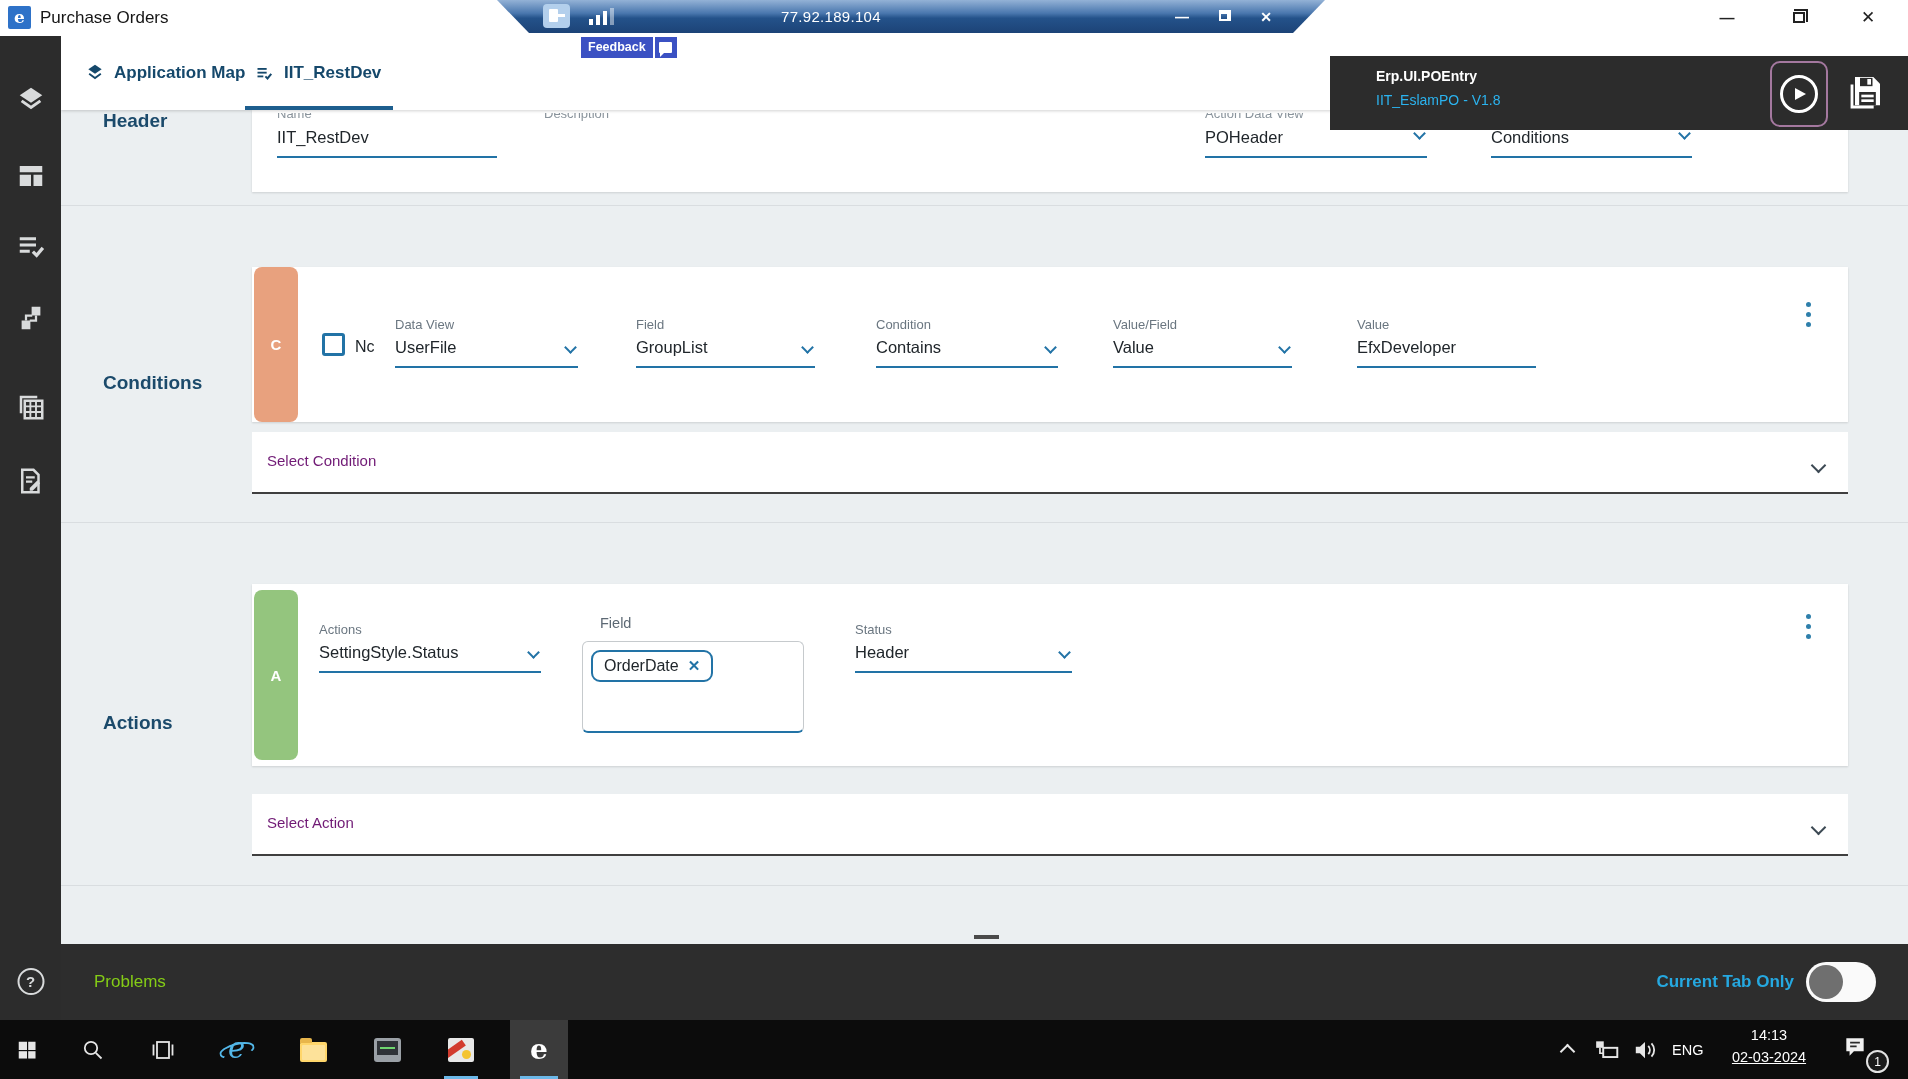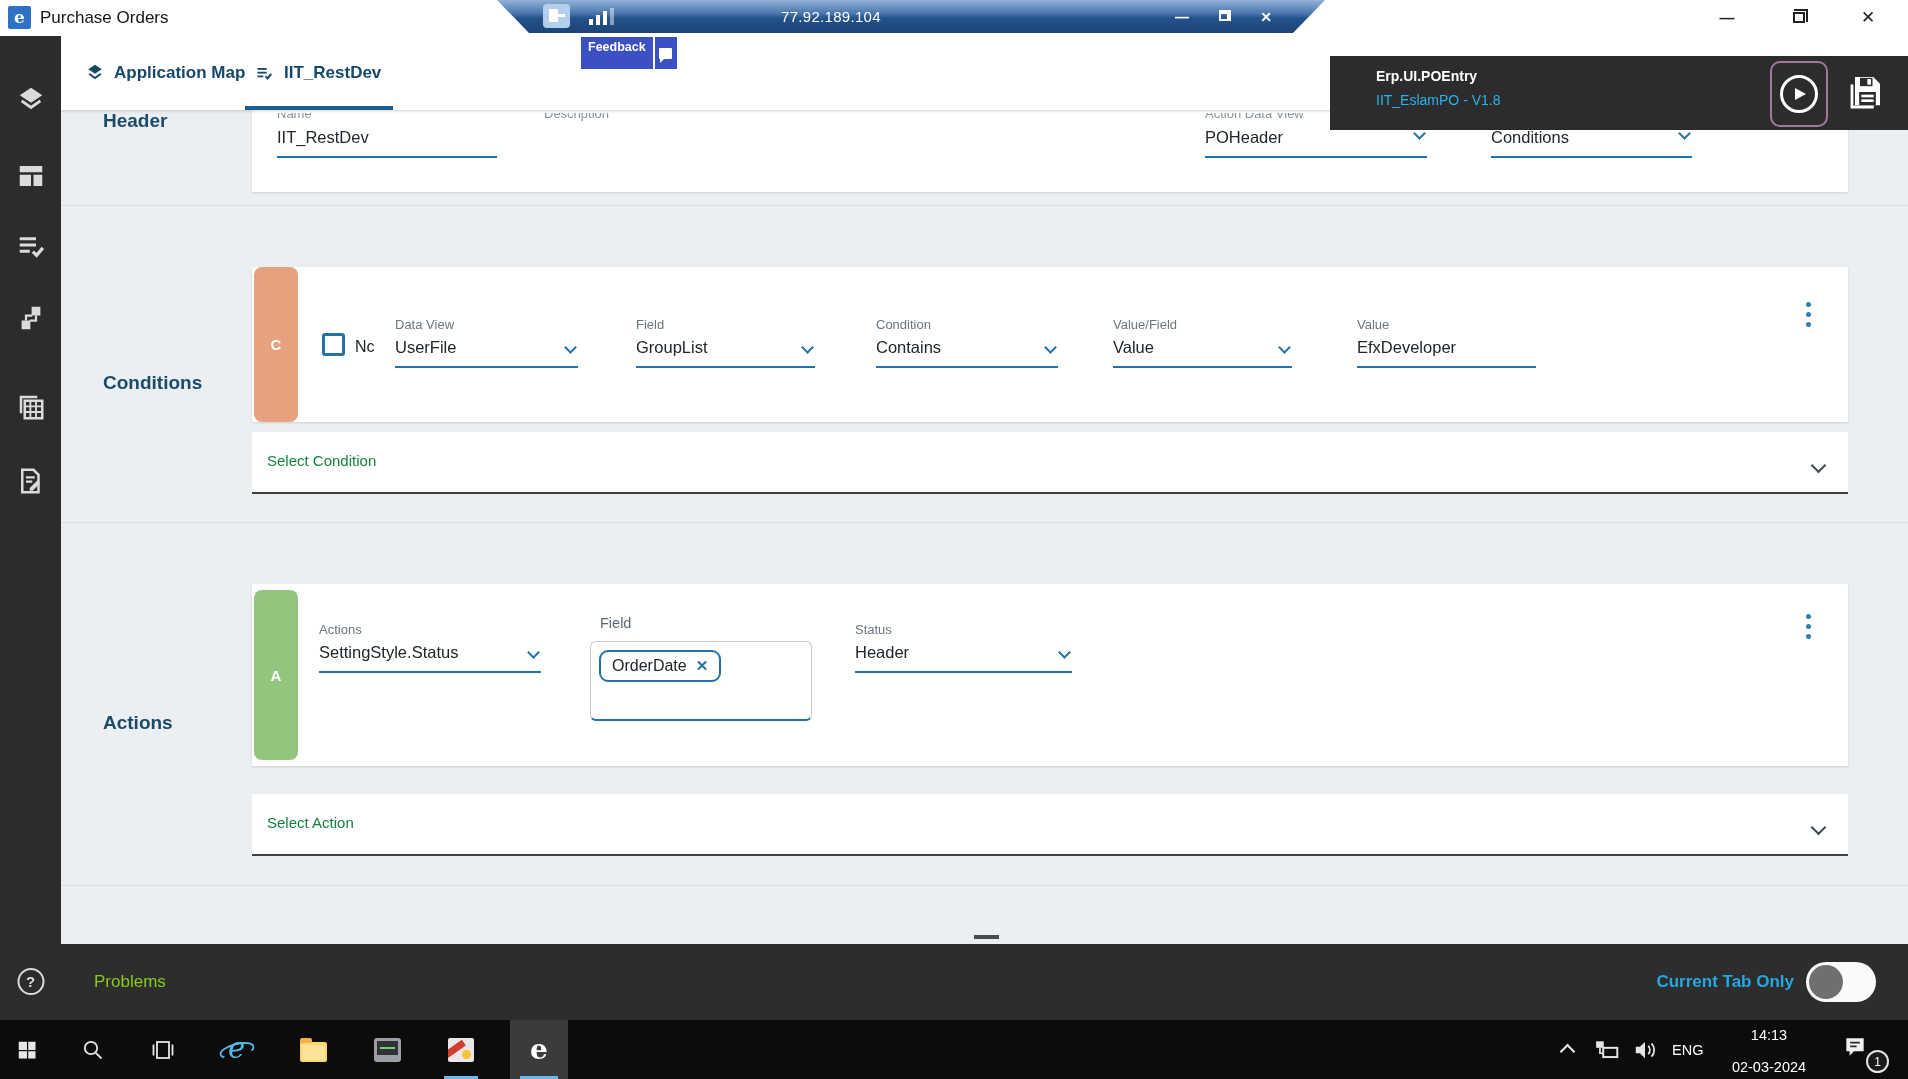--- a/index.html
+++ b/index.html
@@ -35,21 +35,21 @@
   .rdp-bars i:nth-child(3){height:14px;}.rdp-bars i:nth-child(4){height:17px;background:rgba(255,255,255,.45);}
   .rdp-addr{position:absolute;left:0;right:160px;text-align:center;font-size:15px;letter-spacing:.3px;}
   .rdp-ctl{position:absolute;right:48px;top:0;height:33px;display:flex;align-items:center;gap:20px;}
   .rdp-ctl .c{display:flex;align-items:center;justify-content:center;width:22px;height:22px;color:#fff;
     font-size:14px;font-weight:bold;cursor:pointer;}
   .rdp-restore{width:10px;height:9px;border:2px solid #fff;position:relative;}
   .rdp-restore::before{content:"";position:absolute;right:-4px;top:-4px;width:10px;height:9px;
     border-top:2px solid #fff;border-right:2px solid #fff;}
 
   
-  .feedback{position:absolute;left:581px;top:37px;height:32px;display:flex;z-index:35;cursor:pointer;}
+  .feedback{position:absolute;left:581px;top:37px;height:21px;display:flex;z-index:35;cursor:pointer;}
   .fb-label{background:#3b51c3;color:#fff;font-size:12.5px;font-weight:bold;padding:3px 7px 0 7px;}
   .fb-bubblebox{width:24px;background:#3b51c3;border-left:2px solid #fff;display:flex;align-items:center;justify-content:center;}
   .fb-bubble{width:13px;height:11px;background:#fff;border-radius:1px;position:relative;}
   .fb-bubble::after{content:"";position:absolute;left:1px;bottom:-4px;border:4px solid transparent;border-top-color:#fff;border-left-color:#fff;}
 
   
   .sidebar{position:absolute;left:0;top:36px;width:61px;height:984px;background:#2c2c2c;z-index:20;}
   .side-icon{position:absolute;left:50%;transform:translateX(-50%);width:30px;height:30px;color:#d9dbdc;cursor:pointer;}
   .side-icon svg{width:100%;height:100%;}
   .side-help{position:absolute;left:50%;transform:translateX(-50%);top:932px;width:27px;height:27px;
@@ -87,21 +87,21 @@
   .sec-title{position:absolute;left:42px;font-size:19px;font-weight:bold;color:#1b4a6b;}
 
   .cliplabel{height:9px;overflow:hidden;position:relative;margin-bottom:3px;}
   .cliplabel span{display:block;transform:translateY(-7px);font-size:13px;color:#8a949c;white-space:nowrap;}
   .flabel{font-size:13px;color:#6a7680;line-height:15px;white-space:nowrap;}
   .fvalue{font-size:16.5px;color:#20262b;margin-top:6px;padding-bottom:9px;white-space:nowrap;}
   .ufield{position:absolute;border-bottom:2px solid #2273a6;}
   .chev{position:absolute;right:3px;width:9px;height:9px;border-right:2px solid #2273a6;border-bottom:2px solid #2273a6;
     transform:rotate(45deg);}
   .selectbar{position:absolute;left:191px;width:1596px;height:62px;background:#fff;border-bottom:2px solid #3f3f3f;}
-  .selectbar .ph{position:absolute;left:15px;top:20px;font-size:15px;color:#15803d;}
+  .selectbar .ph{position:absolute;left:15px;top:20px;font-size:15px;color:#701a75;}
   .selectbar .chev{right:24px;top:28px;width:11px;height:11px;border-color:#3d4a54;}
 
   .colorblock{position:absolute;width:44px;border-radius:8px;color:#fff;font-size:15px;font-weight:bold;
     display:flex;align-items:center;justify-content:center;}
   .checkbox{position:absolute;width:23px;height:23px;border:3px solid #2273a6;border-radius:3px;background:#fff;cursor:pointer;}
   .kebab.cardk{position:absolute;left:1554px;}
 
   .chipbox{position:absolute;background:#fff;border:1px solid #c6cacd;border-bottom:2px solid #2273a6;border-radius:6px;}
   .chip{display:inline-flex;align-items:center;gap:9px;margin:8px;border:2px solid #2273a6;border-radius:9px;
     padding:5px 11px;font-size:16px;color:#20262b;cursor:pointer;}
@@ -145,21 +145,21 @@
   .tool-icon::after{content:"";position:absolute;right:3px;bottom:3px;width:9px;height:9px;background:#f4c430;border-radius:50%;}
   .epicor-e{font-family:"DejaVu Serif",serif;font-weight:bold;font-size:28px;color:#fff;line-height:1;}
 
   .tray-chevron{position:absolute;left:1562px;top:26px;width:11px;height:11px;border-top:2.4px solid #e8e8e8;border-left:2.4px solid #e8e8e8;transform:rotate(45deg);cursor:pointer;}
   .tray-ic{position:absolute;top:17px;cursor:pointer;}
   .tray-net{left:1594px;}
   .tray-vol{left:1632px;}
   .tray-eng{position:absolute;left:1672px;top:22px;font-size:14.5px;color:#fff;cursor:pointer;}
   .tray-clock{position:absolute;left:1716px;top:0;width:106px;height:59px;color:#fff;text-align:center;cursor:pointer;}
   .tray-clock .t{margin-top:7px;font-size:14.5px;}
-  .tray-clock .d{margin-top:16px;font-size:14.5px;}
+  .tray-clock .d{margin-top:6px;font-size:14.5px;text-decoration:underline;}
   .tray-notif{position:absolute;left:1842px;top:14px;cursor:pointer;}
   .notif-badge{position:absolute;left:1866px;top:30px;width:23px;height:23px;border:2px solid #e3e3e3;border-radius:50%;
     background:#1b1b1b;color:#fff;font-size:12px;display:flex;align-items:center;justify-content:center;}
 </style>
 </head>
 <body>
 
 <div class="screen">
 
   <div class="titlebar">
@@ -371,21 +371,21 @@
     <div class="card" style="top:474px;height:182px">
       <div class="colorblock" style="left:2px;top:6px;height:170px;background:#94c57e">A</div>
 
       <div class="ufield" style="left:67px;top:38px;width:222px">
         <div class="flabel">Actions</div>
         <div class="fvalue">SettingStyle.Status</div>
         <span class="chev" style="top:26px"></span>
       </div>
 
       <div class="flabel" style="position:absolute;left:348px;top:32px;font-size:14.5px;color:#5d6974">Field</div>
-      <div class="chipbox" style="left:338px;top:57px;width:222px;height:80px">
+      <div class="chipbox" style="left:330px;top:57px;width:222px;height:92px">
         <span class="chip">
           <span>OrderDate</span>
           <span class="x">✕</span>
         </span>
       </div>
 
       <div class="ufield" style="left:603px;top:38px;width:217px">
         <div class="flabel">Status</div>
         <div class="fvalue">Header</div>
         <span class="chev" style="top:26px"></span>

